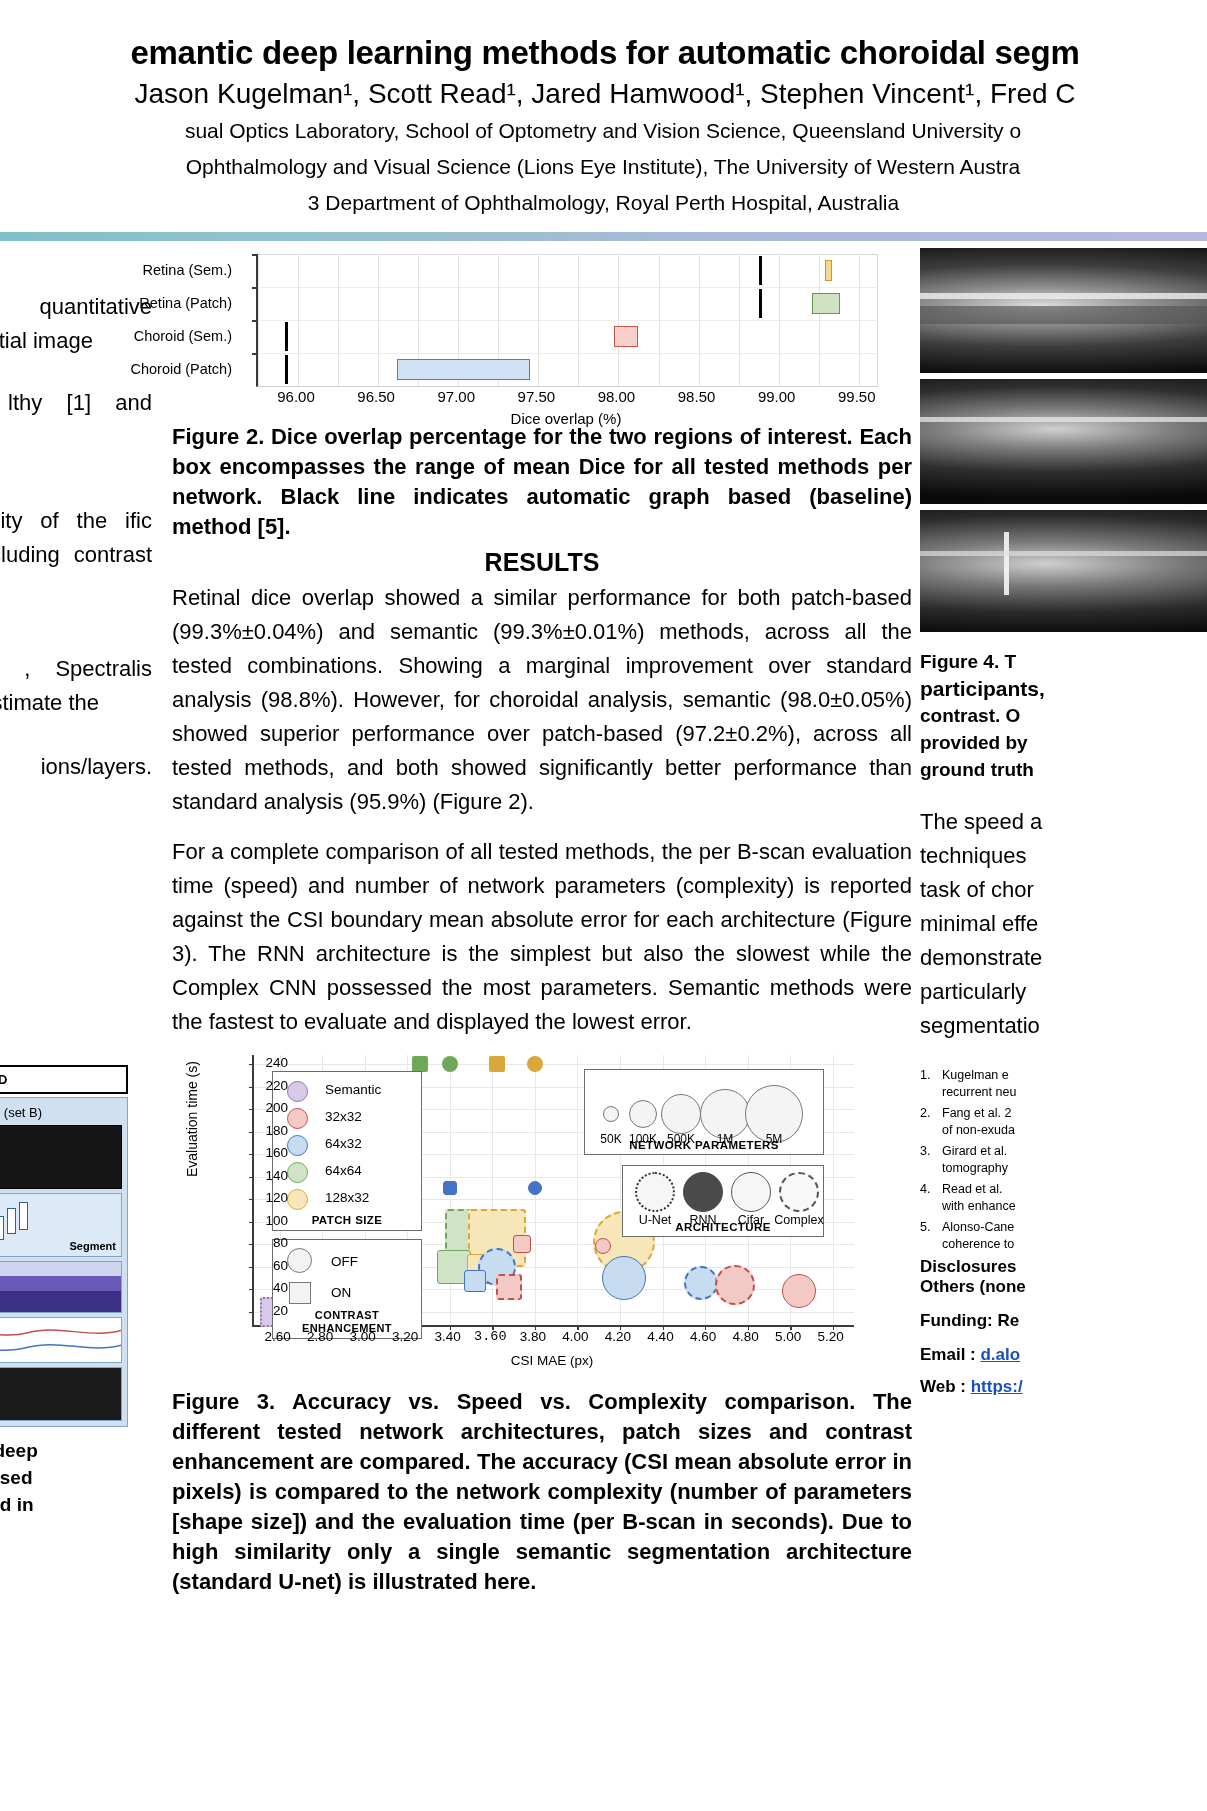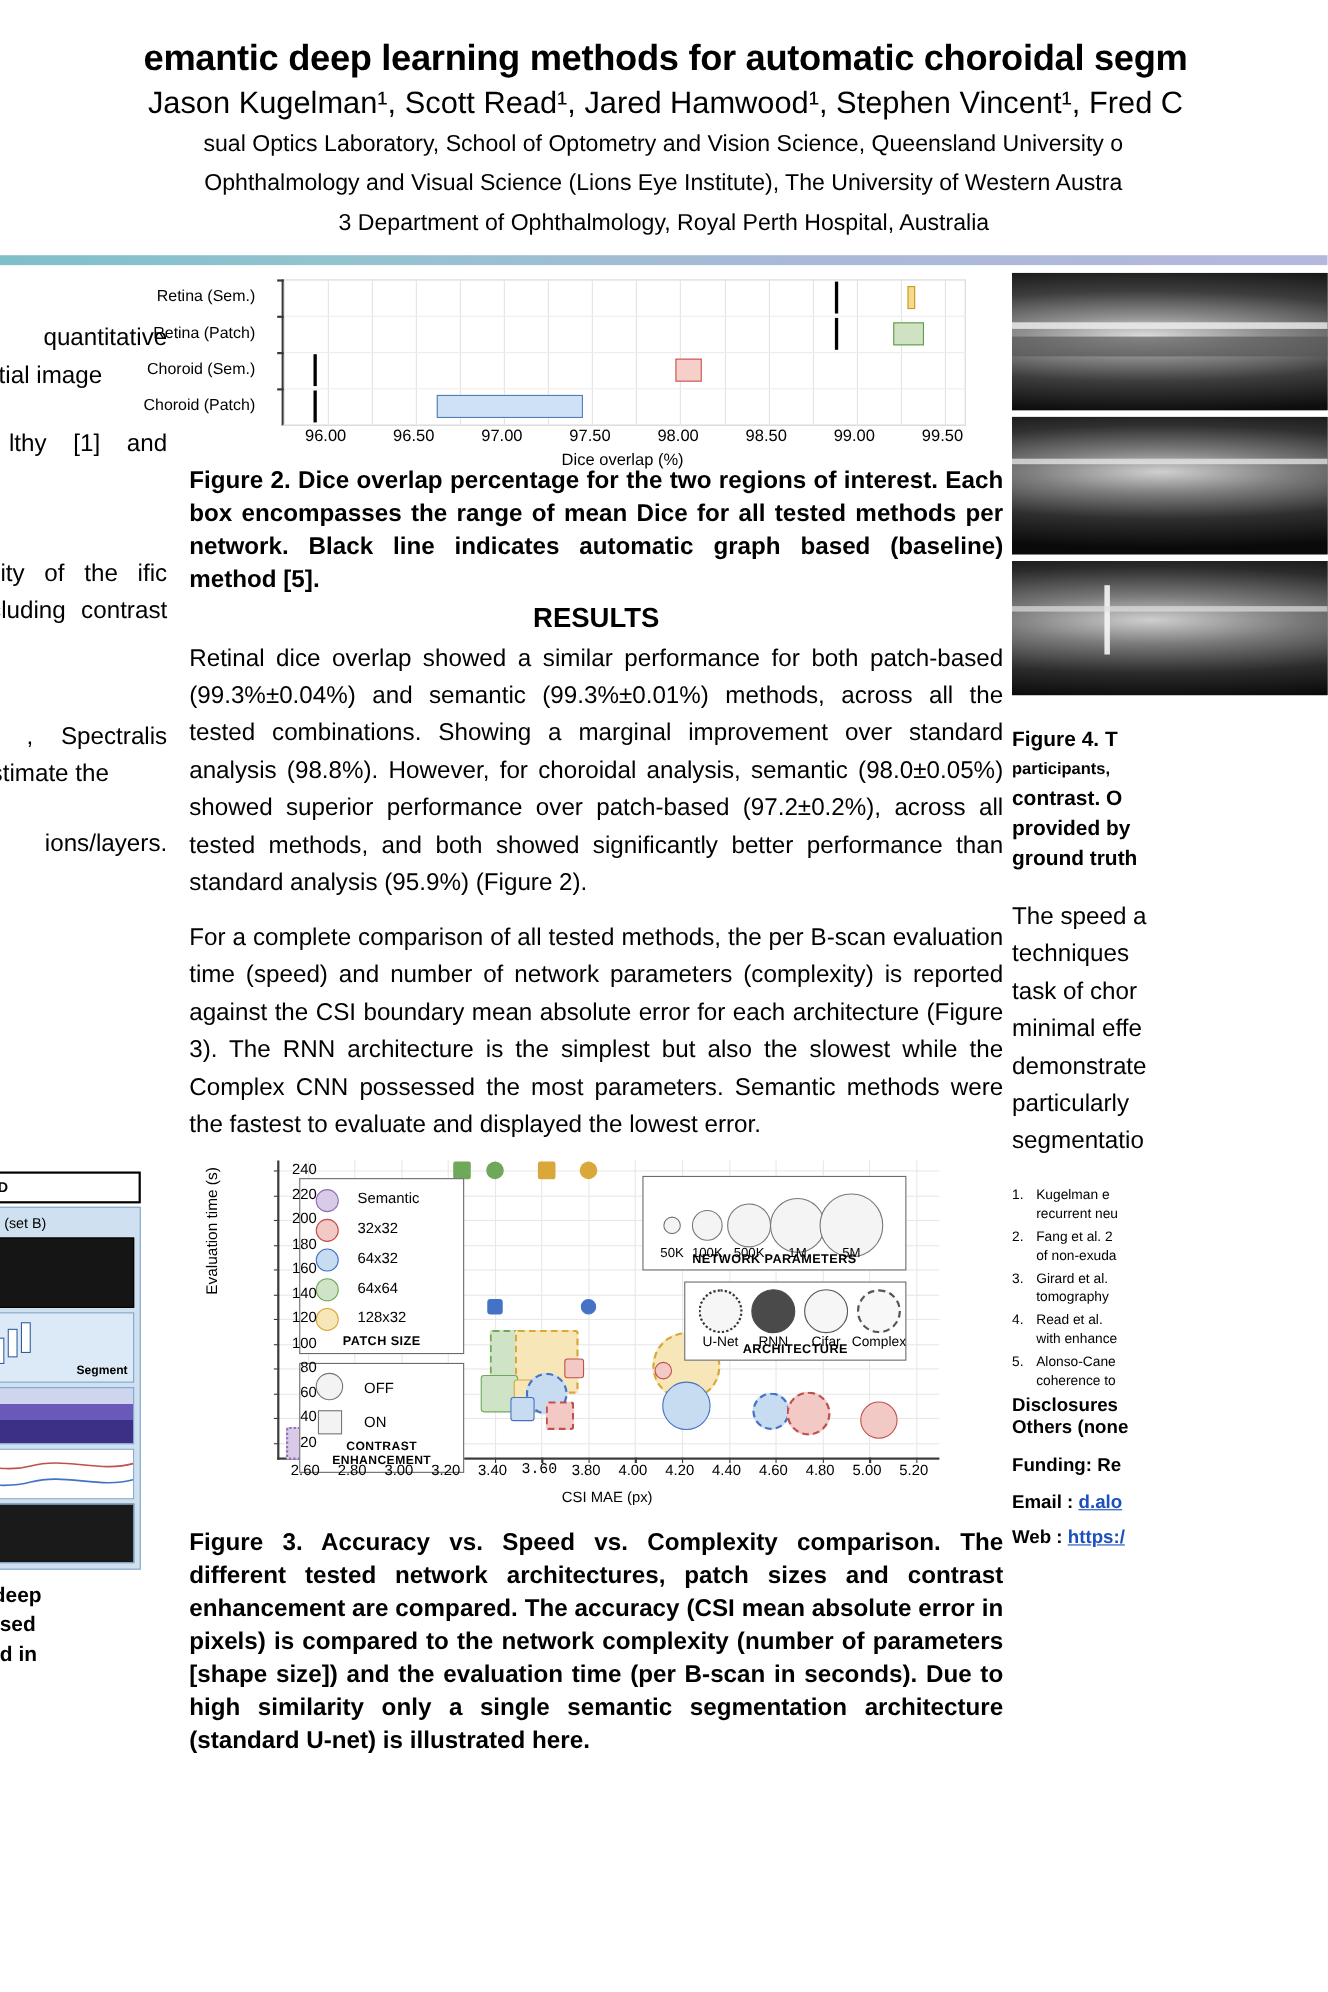--- a/index.html
+++ b/index.html
@@ -436,23 +436,23 @@
   <div class="oct" style="width:300px;height:125px;margin-top:6px;">
     <i style="left:0;top:0;width:100%;height:100%;background:radial-gradient(ellipse 140% 55% at 45% 40%, #d0d0d0 0%, #7f7f7f 28%, #2f2f2f 62%, #0a0a0a 100%);"></i>
     <i style="left:0;top:30%;width:100%;height:5px;background:#e8e8e8;opacity:.75;"></i>
   </div>
   <div class="oct" style="width:300px;height:122px;margin-top:6px;">
     <i style="left:0;top:0;width:100%;height:100%;background:radial-gradient(ellipse 150% 60% at 42% 44%, #cfcfcf 0%, #7a7a7a 30%, #2b2b2b 66%, #080808 100%);"></i>
     <i style="left:28%;top:18%;width:5px;height:52%;background:#f5f5f5;opacity:.9;"></i>
     <i style="left:0;top:34%;width:100%;height:5px;background:#dedede;opacity:.7;"></i>
   </div>
 
-  <div style="margin-top:27px;">
+  <div style="margin-top:16px;">
     <div class="fig-cap" style="font-size:19px;line-height:27px;text-align:left;">Figure 4.  T</div>
-    <div class="fig-cap" style="font-size:15px;line-height:27px;text-align:left;">participants,</div>
+    <div class="fig-cap" style="font-size:21px;line-height:27px;text-align:left;">participants,</div>
     <div class="fig-cap" style="font-size:19px;line-height:27px;text-align:left;">contrast.  O</div>
     <div class="fig-cap" style="font-size:19px;line-height:27px;text-align:left;">provided by</div>
     <div class="fig-cap" style="font-size:19px;line-height:27px;text-align:left;">ground truth</div>
   </div>
 
   <div style="margin-top:22px;">
     <div class="body-text" style="text-align:left;">The speed a</div>
     <div class="body-text" style="text-align:left;">techniques</div>
     <div class="body-text" style="text-align:left;">task of chor</div>
     <div class="body-text" style="text-align:left;">minimal effe</div>

